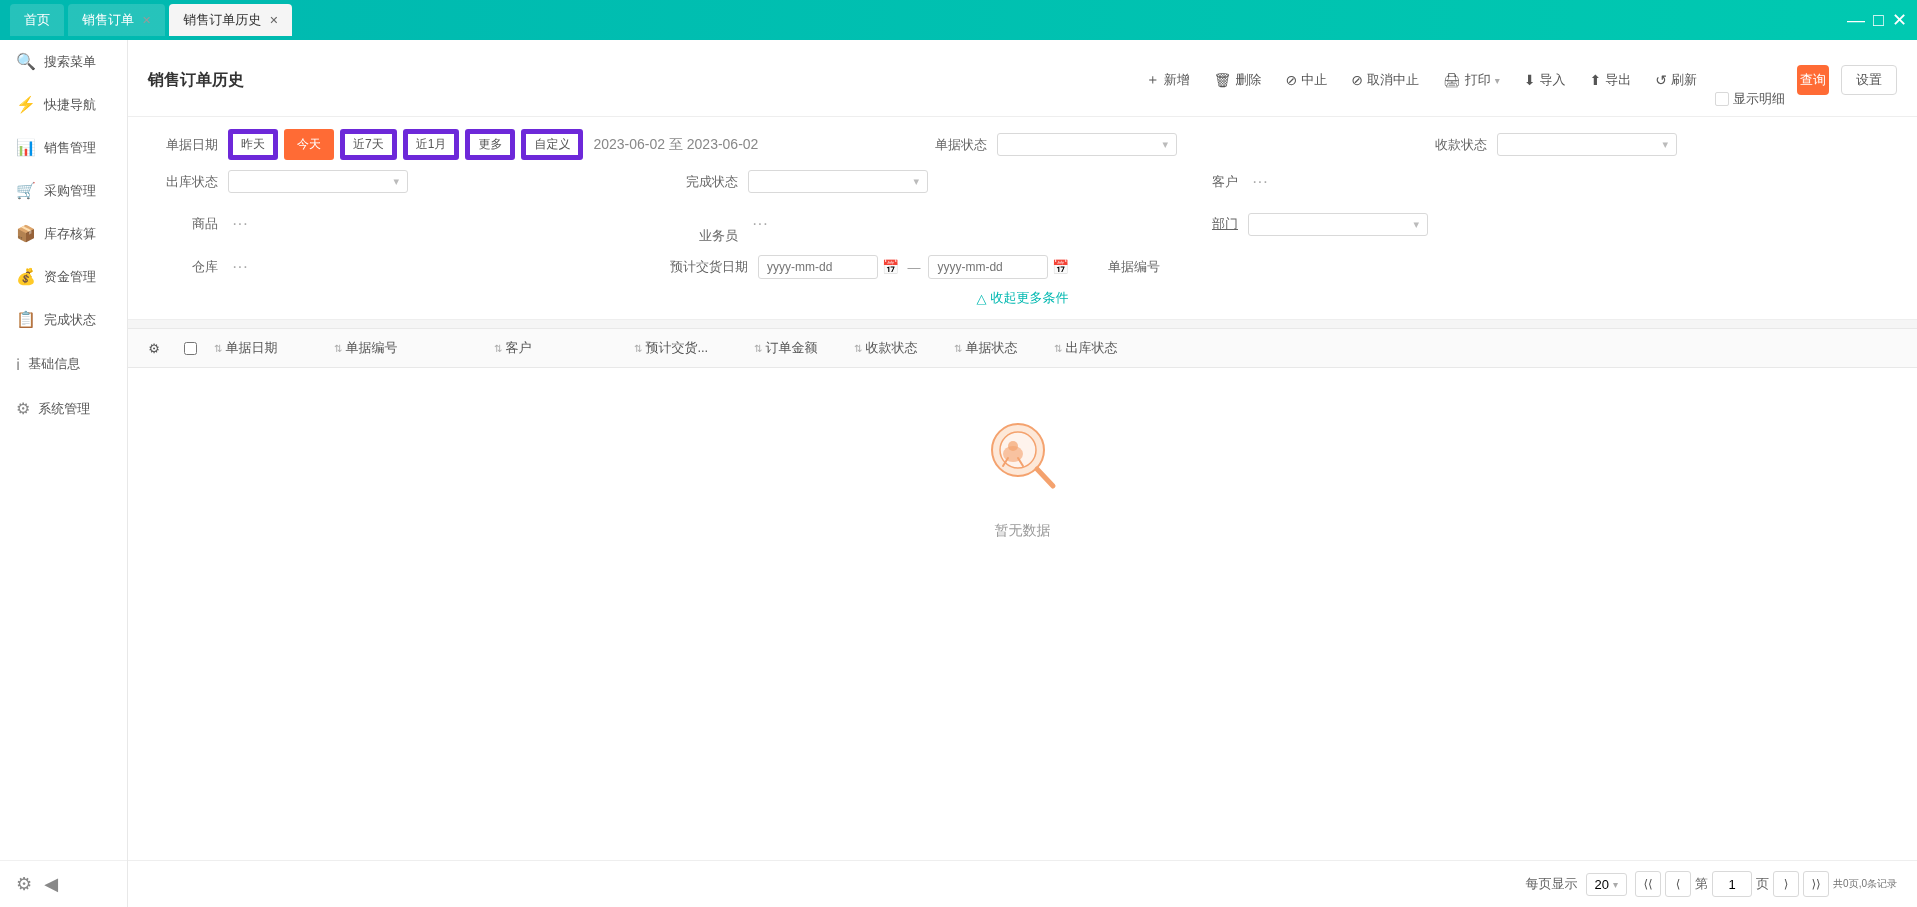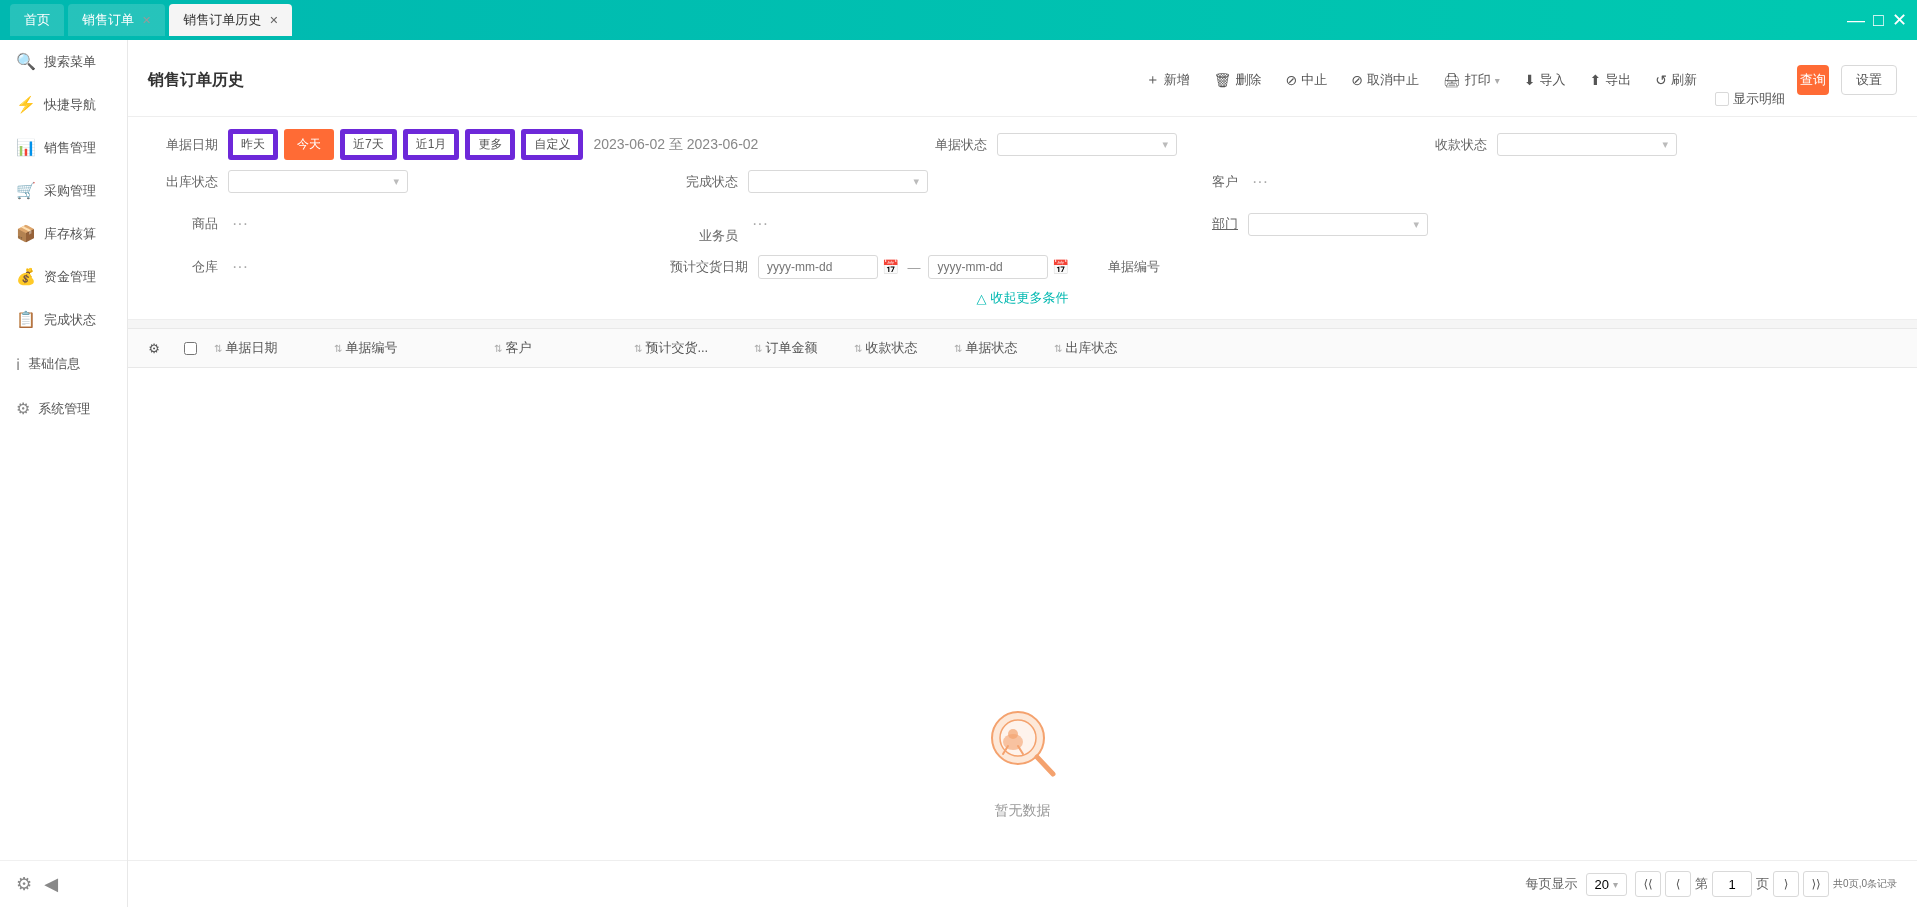--- a/index.html
+++ b/index.html
@@ -268,22 +268,22 @@
     .col-pay-status { width: 100px; }
     .col-order-status { width: 100px; }
     .col-out-status { width: 100px; }
     .col-action { flex: 1; text-align: right; padding-right: 20px; }
 
     .empty-area {
       flex: 1;
       display: flex;
       flex-direction: column;
       align-items: center;
-      justify-content: flex-end;
-      gap: 16px;
+      justify-content: flex-start;
+      gap: 24px;
       padding: 40px 0;
     }
     .empty-icon {
       width: 100px;
       height: 90px;
       position: relative;
     }
     .empty-text { color: #999; font-size: 14px; }
 
     

